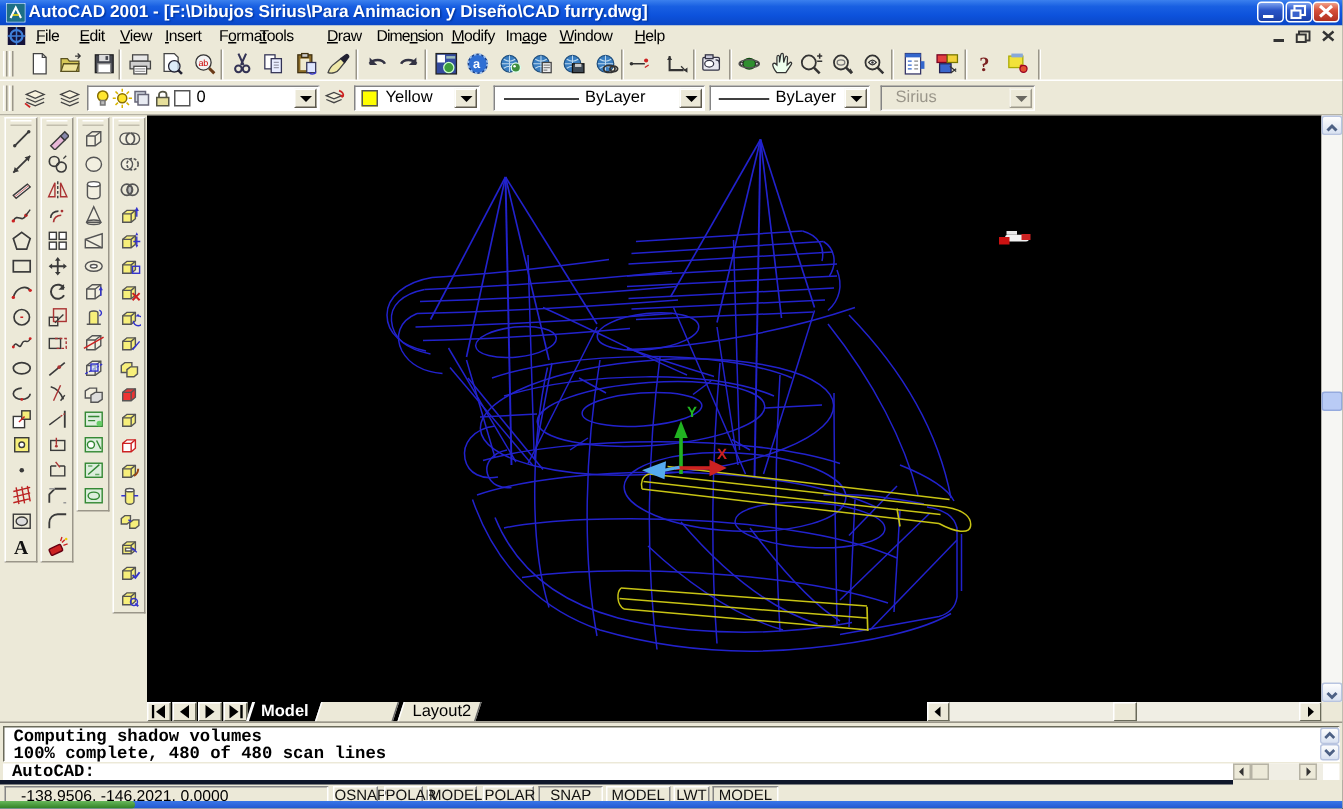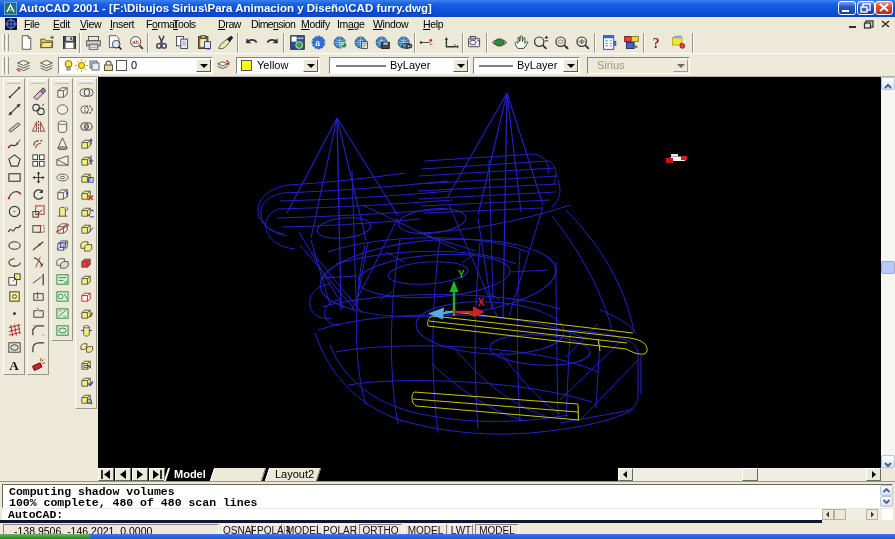--- a/index.html
+++ b/index.html
@@ -1029,20 +1029,20 @@
               <path d="M4 1.5l3 3L4 7.5z" fill="#333"></path>
             </svg></div>
         </div></div>
     </div>
     <div class="abs" style="left:0;top:520px;width:822px;height:14px;background:#ece9d8;border-top:3px solid #0f172a">
       <div class="abs" style="left:3px;top:1px;width:216px;height:12px;border:1px solid;border-color:#848484 #fff #fff #848484;font-size:10.5px;line-height:12px"><span style="padding-left:10px">-138.9506, -146.2021, 0.0000</span></div>
       <div class="statbtn" style="left:222px;width:30px;border:1px solid;border-color:#fff #848484 #848484 #fff">OSNAP</div>
       <div class="statbtn" style="left:256px;width:26px;border:1px solid;border-color:#fff #848484 #848484 #fff">POLAR</div>
       <div class="statbtn" style="left:285px;width:33px;border:1px solid;border-color:#fff #848484 #848484 #fff">MODEL</div>
       <div class="statbtn" style="left:322px;width:34px;border:1px solid;border-color:#fff #848484 #848484 #fff">POLAR</div>
-      <div class="statbtn" style="left:359px;width:43px;border:1px solid;border-color:#848484 #fff #fff #848484">ORTHO</div>
+      <div class="statbtn" style="left:359px;width:43px;border:1px solid;border-color:#848484 #fff #fff #848484">SNAP</div>
       <div class="statbtn" style="left:404px;width:43px;border:1px solid;border-color:#fff #848484 #848484 #fff">MODEL</div>
       <div class="statbtn" style="left:449px;width:24px;border:1px solid;border-color:#fff #848484 #848484 #fff">LWT</div>
       <div class="statbtn" style="left:475px;width:44px;border:1px solid;border-color:#848484 #fff #fff #848484">MODEL</div>
     </div>
     <div class="abs" style="left:0;top:534px;width:895px;height:5px;background:linear-gradient(#3a77e8,#2257d0)">
       <div class="abs" style="left:0;top:0;width:90px;height:5px;background:linear-gradient(#68b85c,#2f8022);border-radius:0 3px 3px 0"></div>
     </div>
   </div>
 </body></html>

